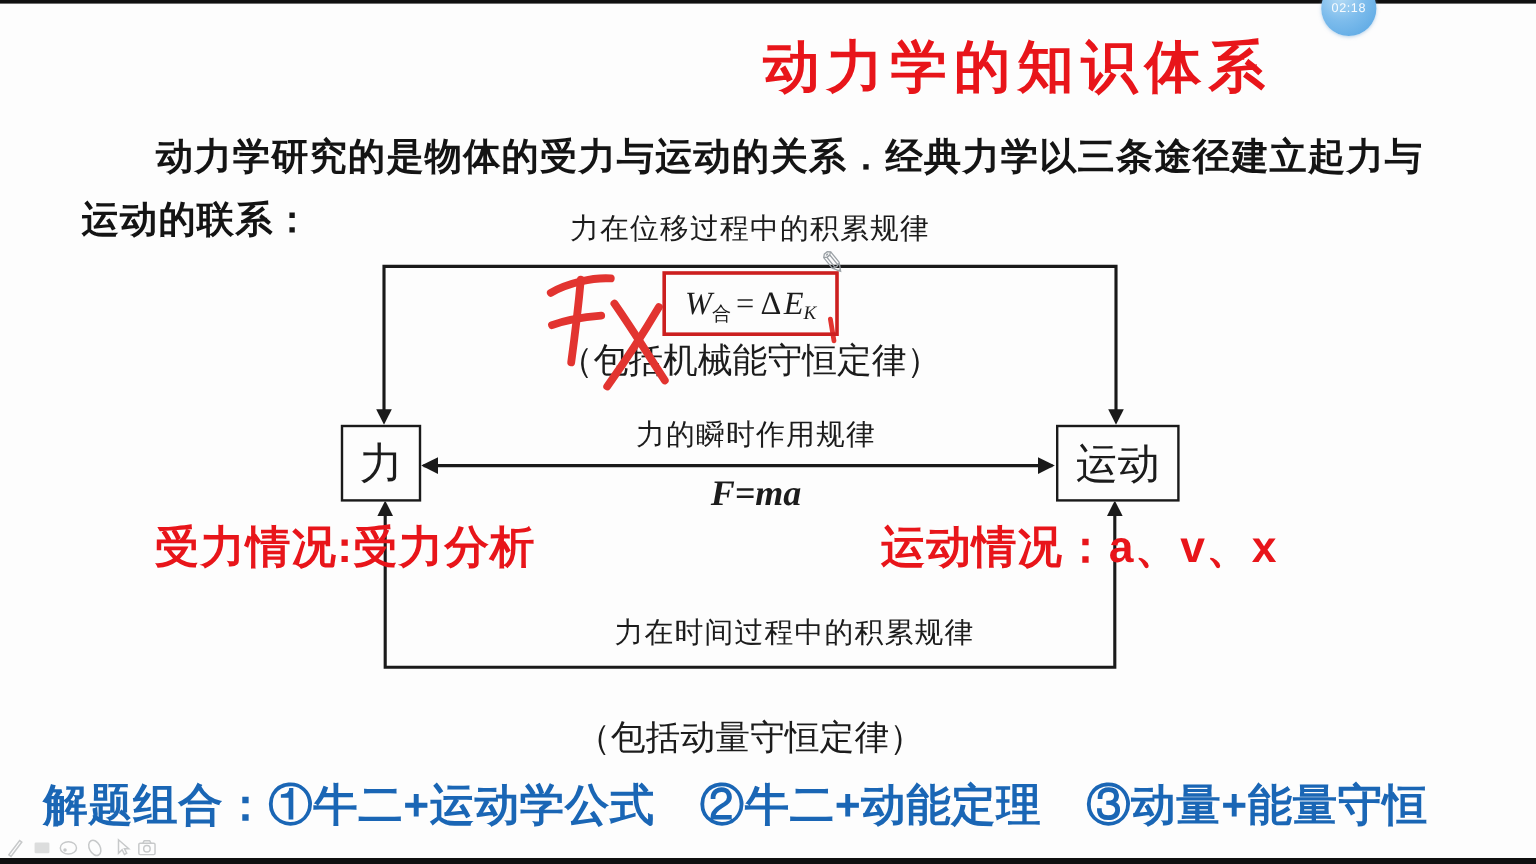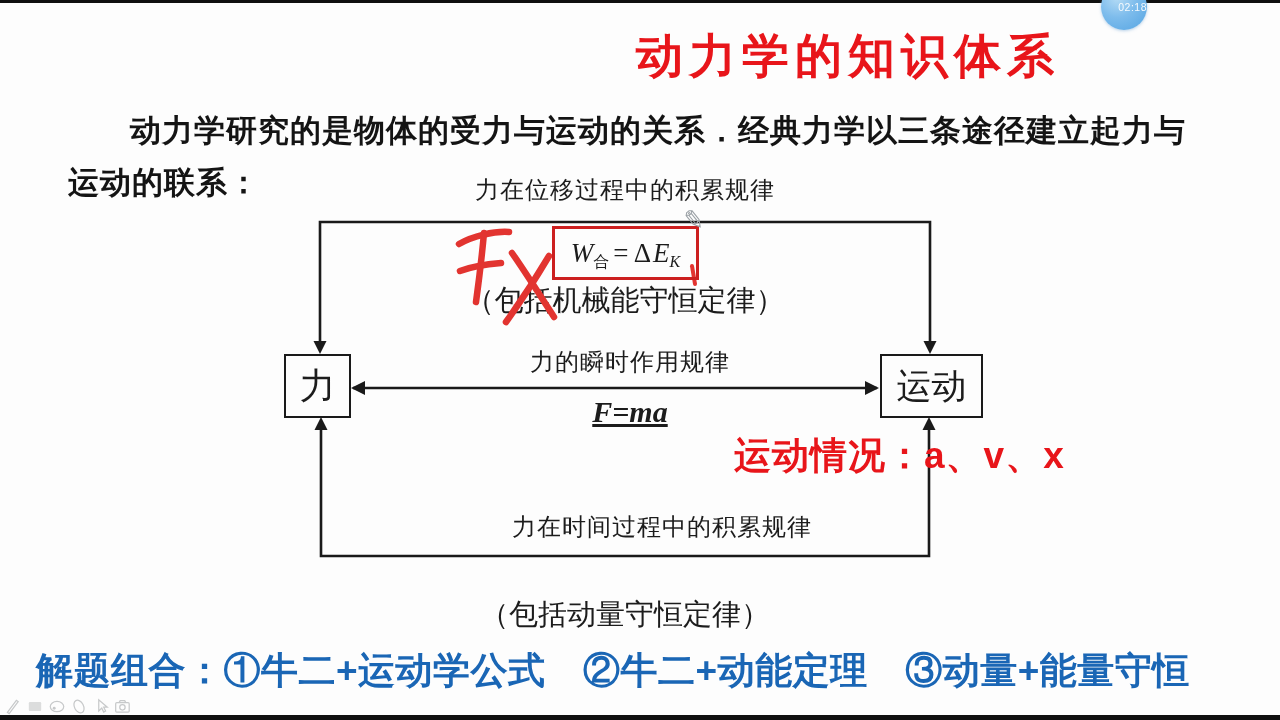--- a/index.html
+++ b/index.html
@@ -8,38 +8,38 @@
   .bar{position:absolute;left:0;width:1280px;background:#101010;}
   .bar.top{top:0;height:3px;}
   .bar.bottom{bottom:0;height:5px;}
   .abs{position:absolute;}
   .title{left:0;top:25px;width:1060px;text-align:right;font-size:47px;font-weight:bold;
          letter-spacing:6px;color:#e8151a;}
   .intro{color:#141414;font-size:31px;font-weight:bold;letter-spacing:1px;}
   .serif{font-family:"Liberation Serif",serif;color:#1c1c1c;}
   .dlabel{width:610px;left:320px;text-align:center;font-size:24px;letter-spacing:1px;}
   .dnote{width:610px;left:320px;text-align:center;font-size:29px;}
-  .formula{width:500px;left:380px;text-align:center;font-weight:bold;font-style:italic;text-decoration:underline;}
+  .formula{width:500px;left:380px;text-align:center;font-weight:bold;font-style:italic;}
   .node{border:2.5px solid #1a1a1a;background:#fdfdfd;display:flex;align-items:center;
         justify-content:center;font-family:"Liberation Serif",serif;color:#1c1c1c;z-index:3;}
   .rednote{font-size:37px;font-weight:bold;color:#e8151a;letter-spacing:1px;z-index:4;}
   .redbox{left:552px;top:226px;width:141px;height:48px;border:3px solid #cc1f1f;
           display:flex;align-items:center;justify-content:center;z-index:4;
           font-family:"Liberation Serif",serif;color:#1c1c1c;font-size:27px;}
   .redbox .it{font-style:italic;}
   .redbox .sub{font-size:16px;position:relative;top:9px;}
   .redbox .rel{white-space:pre;margin:0 2px 0 4px;}
   .overlay{position:absolute;left:0;top:0;width:1280px;height:720px;pointer-events:none;z-index:2;}
   .pencil-cursor{left:683px;top:205px;font-size:26px;color:#9ba1a6;z-index:5;
                  transform:rotate(6deg);font-family:"DejaVu Sans",sans-serif;}
   .footer{left:36px;top:646px;font-size:37px;font-weight:bold;color:#1a66b5;letter-spacing:0.5px;}
   .timer{left:1101px;top:-16px;width:46px;height:46px;border-radius:50%;z-index:6;
          background:radial-gradient(circle at 35% 30%,#b4dbf5 0%,#7dbcec 45%,#54a4e2 100%);
          box-shadow:0 1px 3px rgba(120,170,215,.5);}
-  .timer span{position:absolute;left:0;top:17px;width:46px;text-align:right;font-size:10.5px;
+  .timer span{position:absolute;left:0;top:17px;width:46px;text-align:center;font-size:10.5px;
          color:rgba(255,255,255,.92);letter-spacing:.5px;}
   .toolbar{left:4px;top:697px;display:flex;gap:4px;align-items:center;z-index:6;}
   .toolbar span{display:inline-flex;width:18px;height:18px;cursor:pointer;}
   .toolbar svg{width:18px;height:18px;stroke:#c7c9ca;fill:none;stroke-width:1.1;}
 </style>
 </head>
 <body>
 
 <div class="stage">
 
@@ -64,20 +64,21 @@
   <div class="abs pencil-cursor">✎</div>
 
   <div class="abs serif dnote" style="top:281px;">（包括机械能守恒定律）</div>
 
   <div class="abs serif dlabel" style="left:380px;width:500px;top:346px;">力的瞬时作用规律</div>
   <div class="abs serif formula" style="top:395px;font-size:30px;">F=ma</div>
 
   <div class="abs node" style="left:284px;top:354px;width:63px;height:60px;font-size:36px;">力</div>
   <div class="abs node" style="left:880px;top:354px;width:99px;height:60px;font-size:35px;">运动</div>
 
+  <div class="abs rednote" style="left:129px;top:431px;">受力情况:受力分析</div>
   <div class="abs rednote" style="left:734px;top:431px;">运动情况：a、v、x</div>
 
   <div class="abs serif dlabel" style="top:511px;padding-left:37px;">力在时间过程中的积累规律</div>
   <div class="abs serif dnote" style="top:595px;">（包括动量守恒定律）</div>
 
   <div class="abs footer">解题组合：①牛二+运动学公式　②牛二+动能定理　③动量+能量守恒</div>
 
   <svg class="overlay" viewBox="0 0 1280 720" xmlns="http://www.w3.org/2000/svg">
     <g stroke="#1a1a1a" stroke-width="2.6" fill="none">
       <polyline points="320,350 320,222 930,222 930,350"></polyline>

